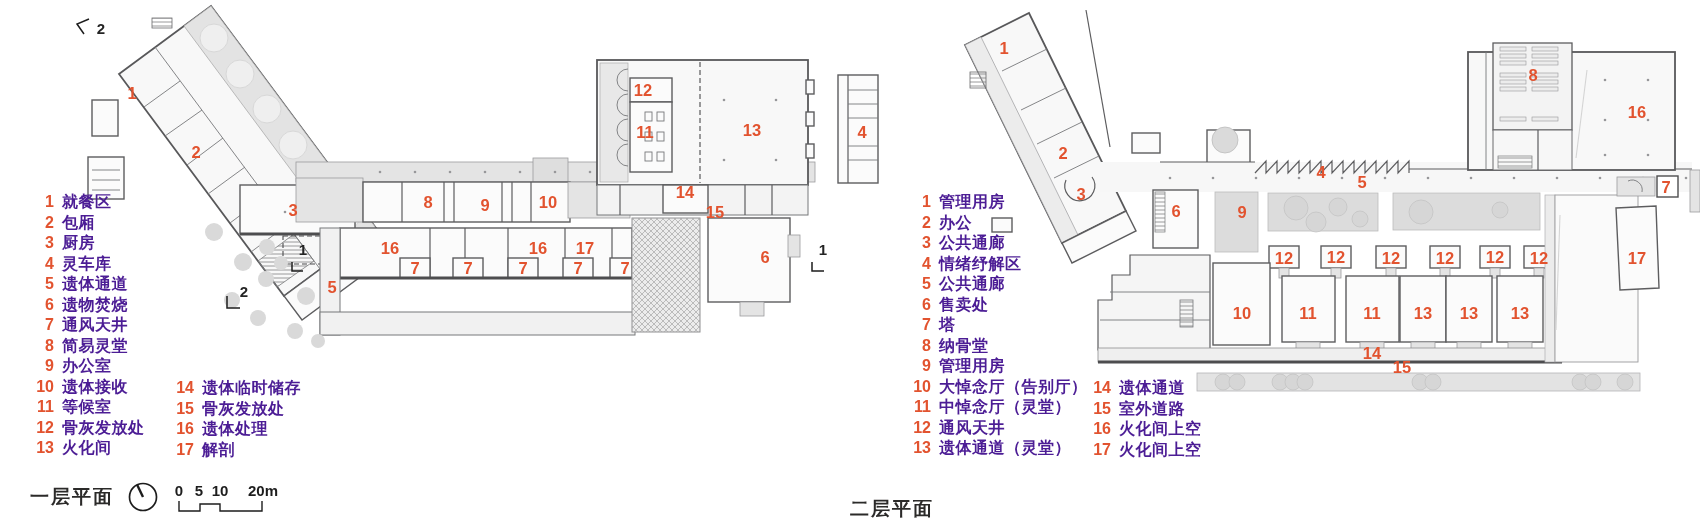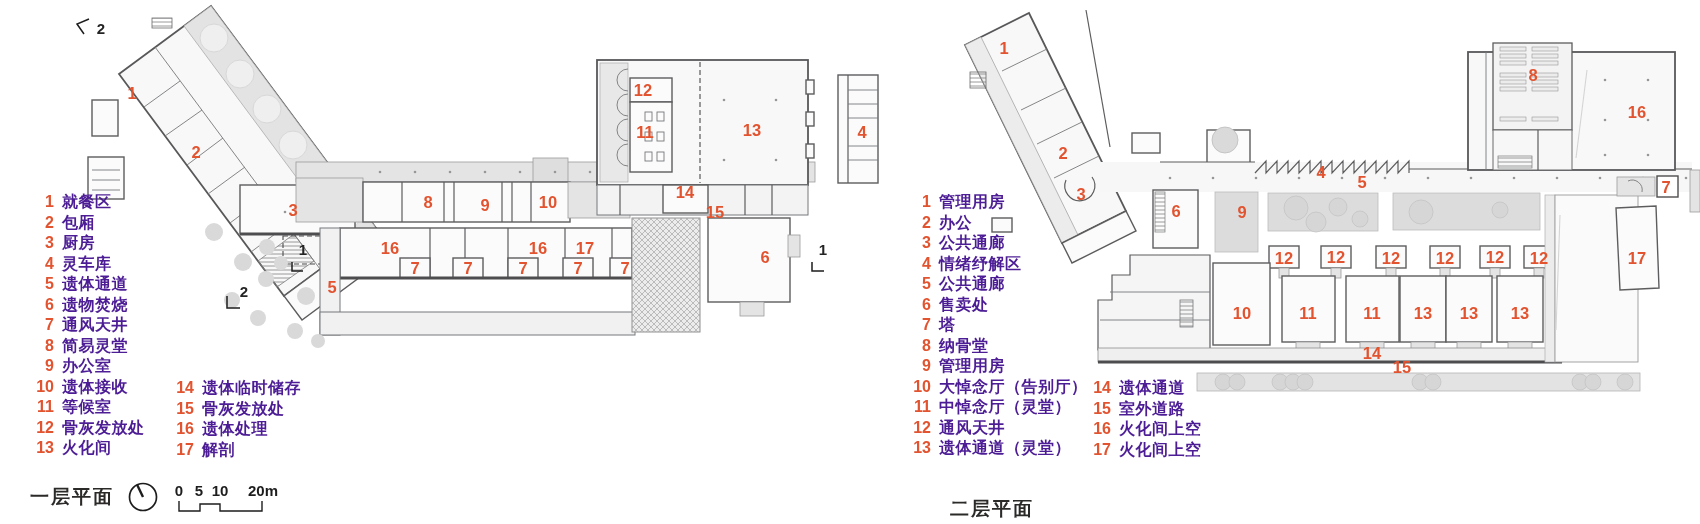--- a/index.html
+++ b/index.html
@@ -542,14 +542,14 @@
         <span class="lnum">16</span>
         <span class="ltxt">火化间上空</span>
       </div>
       <div class="lrow">
         <span class="lnum">17</span>
         <span class="ltxt">火化间上空</span>
       </div>
     </div>
 
 <div class="ptitle" style="left:30px;top:484px;">一层平面</div>
-<div class="ptitle" style="left:950px;top:496px;">二层平面</div>
+<div class="ptitle" style="left:850px;top:496px;">二层平面</div>
 </div>
 
 </body></html>

